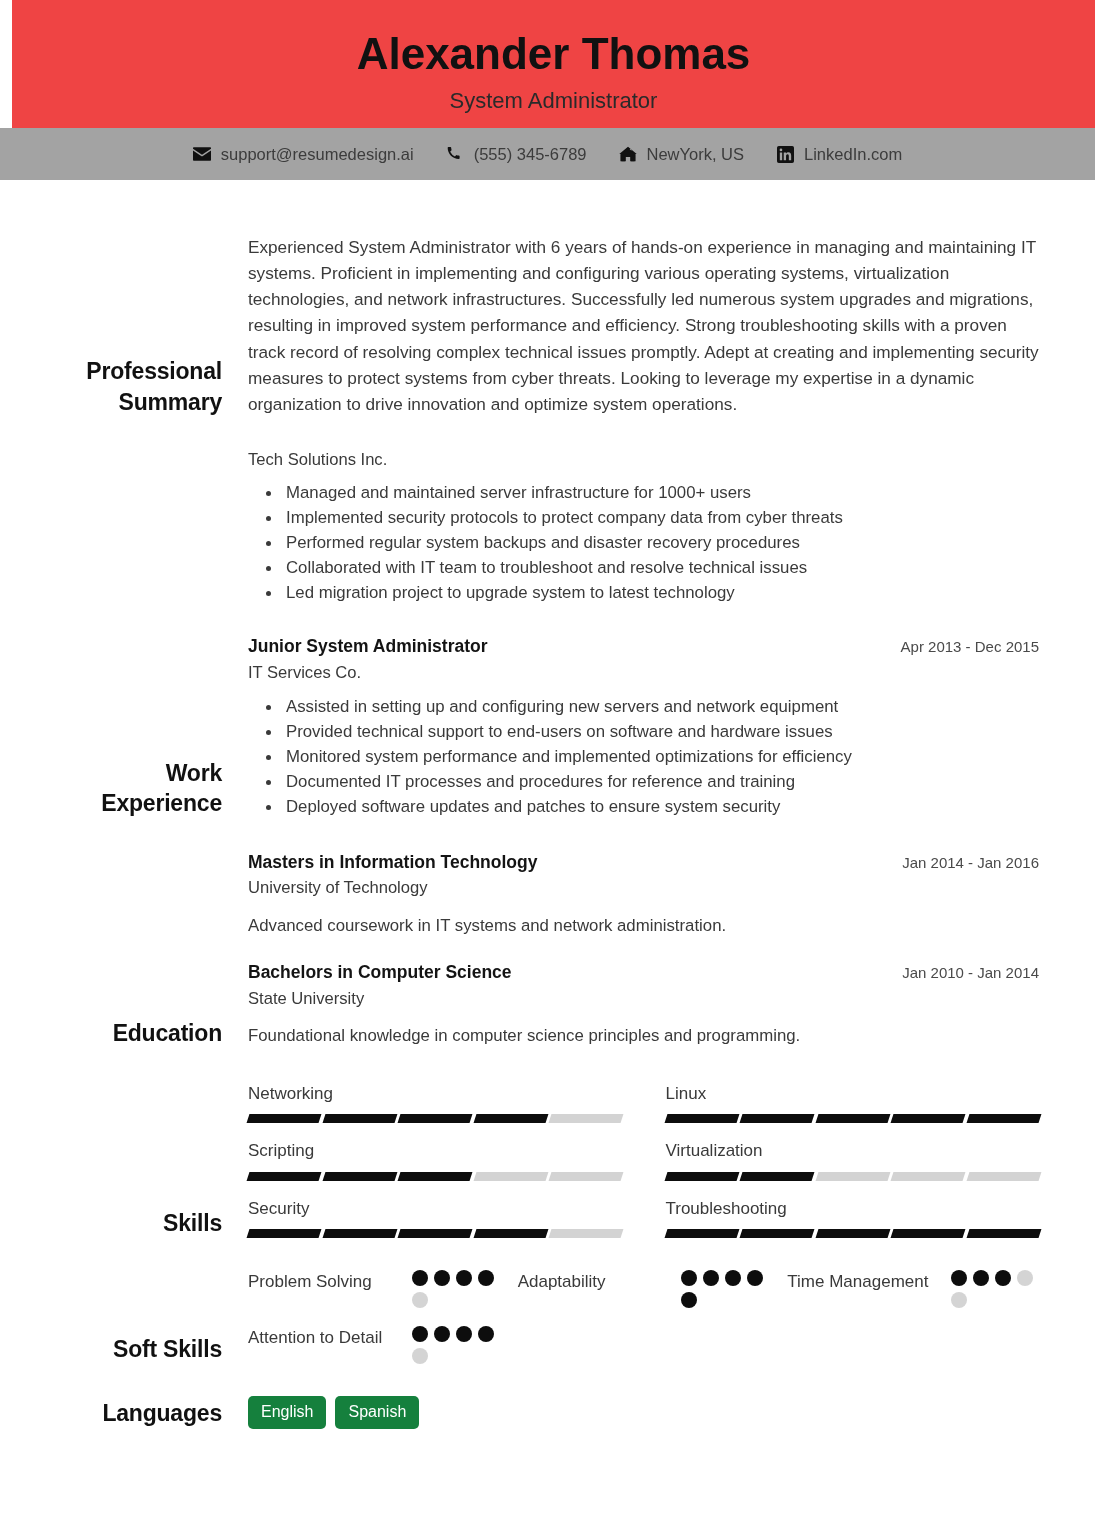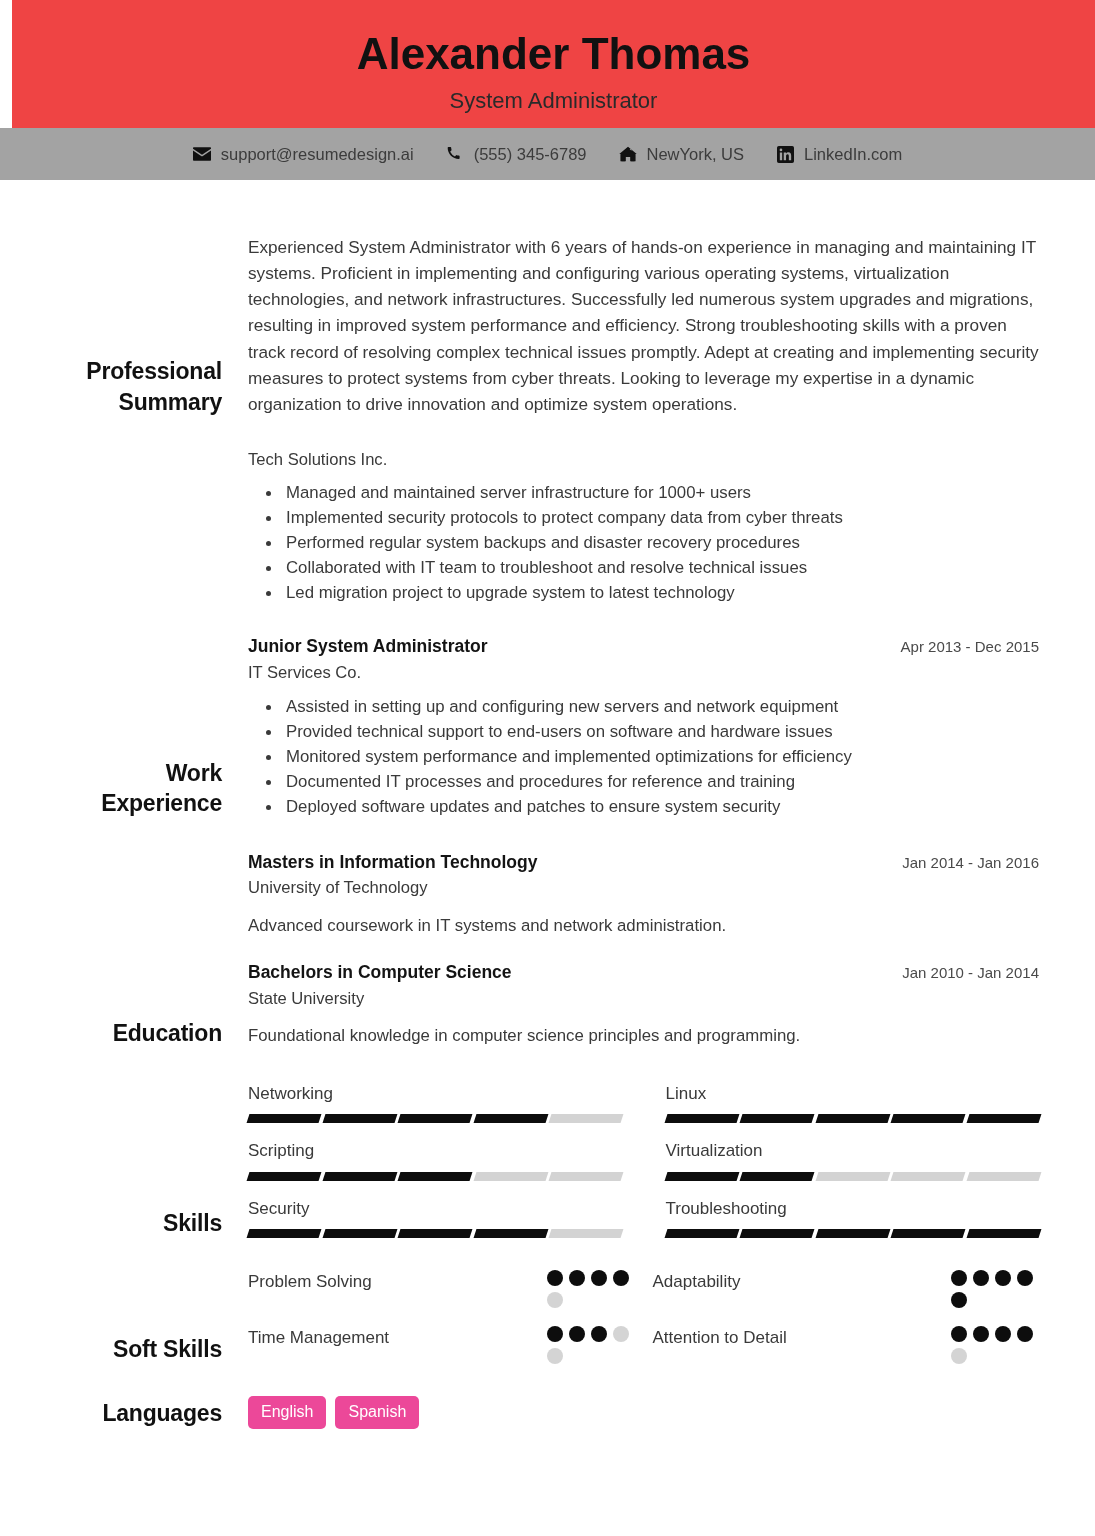--- a/index.html
+++ b/index.html
@@ -180,21 +180,21 @@
     flex: 1 1 0;
     height: 9px;
     background: #d3d3d3;
     transform: skewX(-18deg);
   }
   .bar-seg.on { background: #0d0d0d; }
 
   
   .soft-grid {
     display: grid;
-    grid-template-columns: 1fr 1fr;
+    grid-template-columns: 1fr 1fr 1fr;
     column-gap: 44px;
     row-gap: 18px;
     gap: 18px;
   }
   .soft-row {
     display: flex;
     align-items: flex-start;
     justify-content: space-between;
     gap: 14px;
     min-width: 0;
@@ -217,21 +217,21 @@
     height: 16px;
     border-radius: 50%;
     background: #d4d4d4;
     flex: 0 0 16px;
   }
   .dot.on { background: #0d0d0d; }
 
   
   .lang-list { display: flex; flex-wrap: wrap; gap: 9px; }
   .lang-chip {
-    background: #ec4899;
+    background: #15803d;
     color: #ffffff;
     font-size: 16px;
     padding: 7px 13px 8px 13px;
     border-radius: 5px;
     line-height: 1.1;
     white-space: nowrap;
   }
 </style>
 </head>
 <body>

